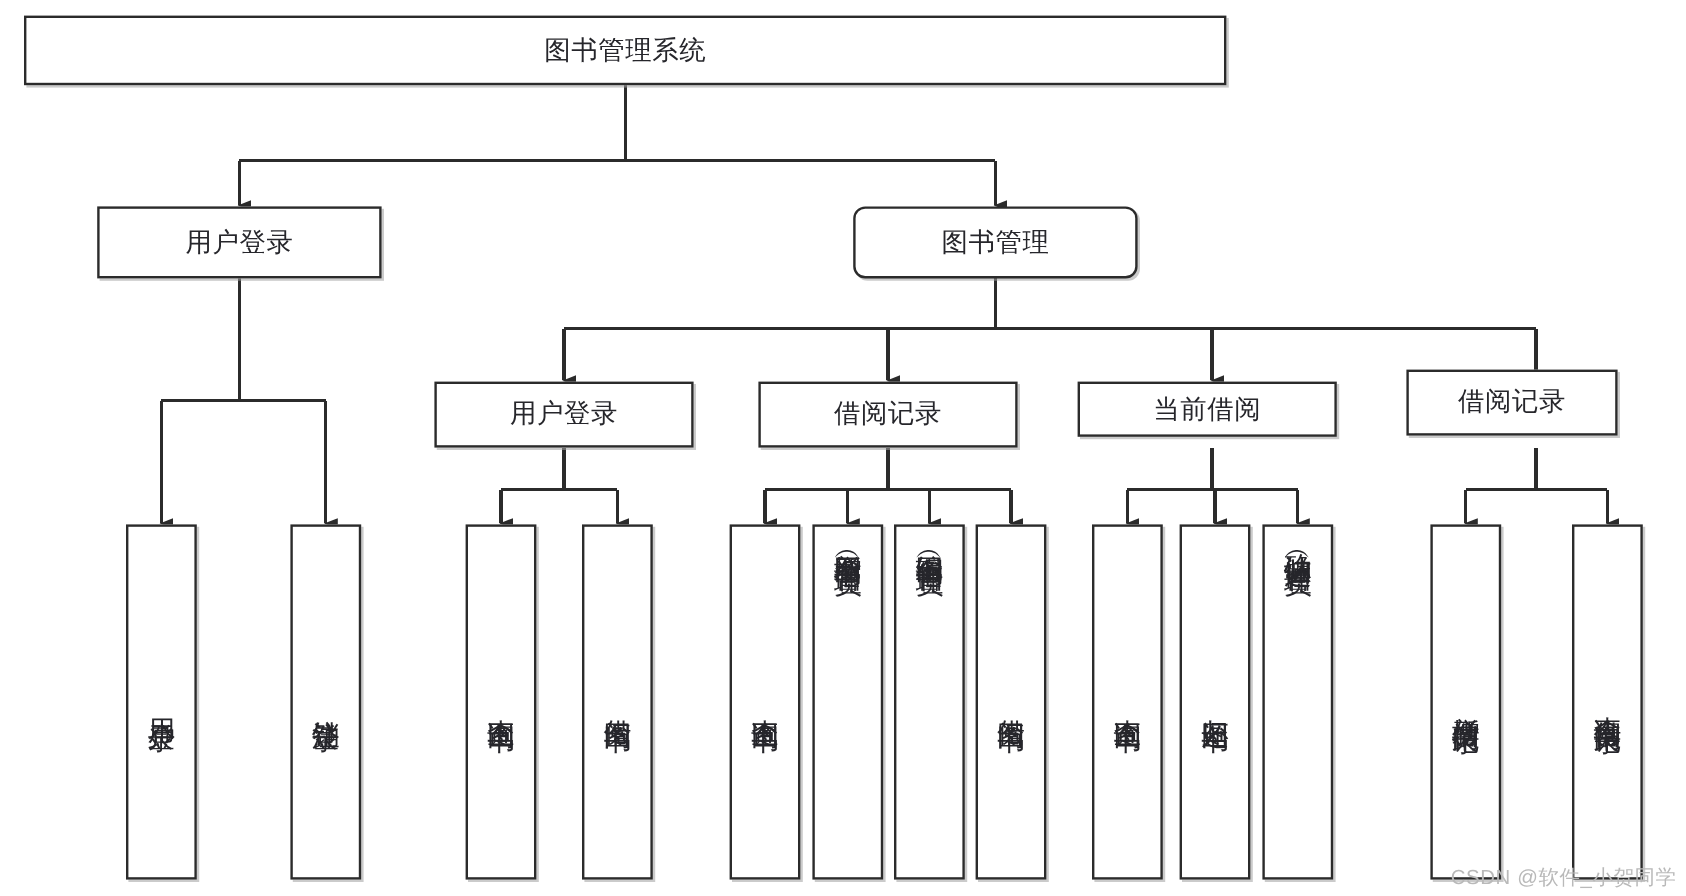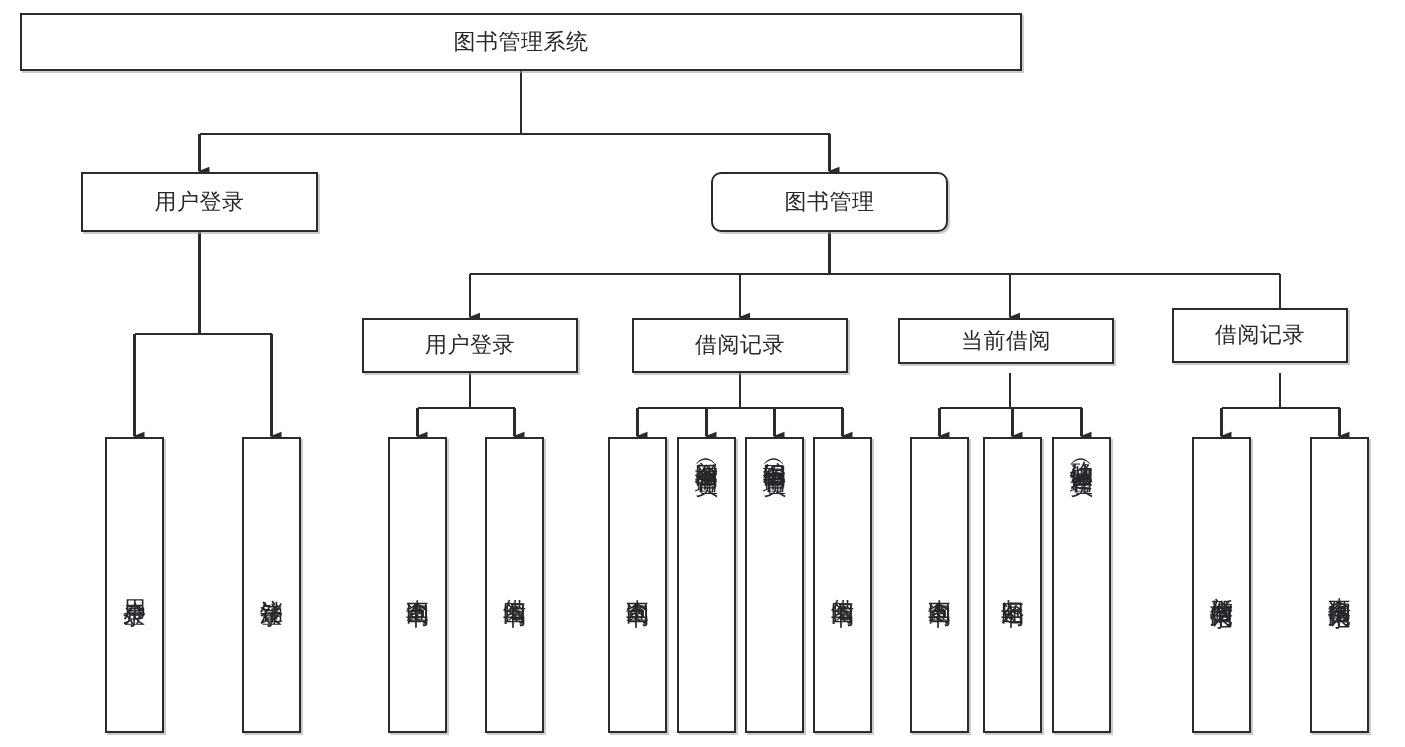--- a/index.html
+++ b/index.html
@@ -174,13 +174,14 @@
         <span class="label-v">确认归还（管理员）</span>
       </div>
       <div class="node vertical vcenter" style="left: 1192px; top: 437px; width: 59px; height: 296px;">
         <span class="label-v">新增借阅记录</span>
       </div>
       <div class="node vertical vcenter" style="left: 1310px; top: 437px; width: 59px; height: 296px;">
         <span class="label-v">查询借阅记录</span>
       </div>
     </div>
 
+  <div id="watermark">CSDN @软件_小贺同学</div>
 </div>
 
 </body></html>

